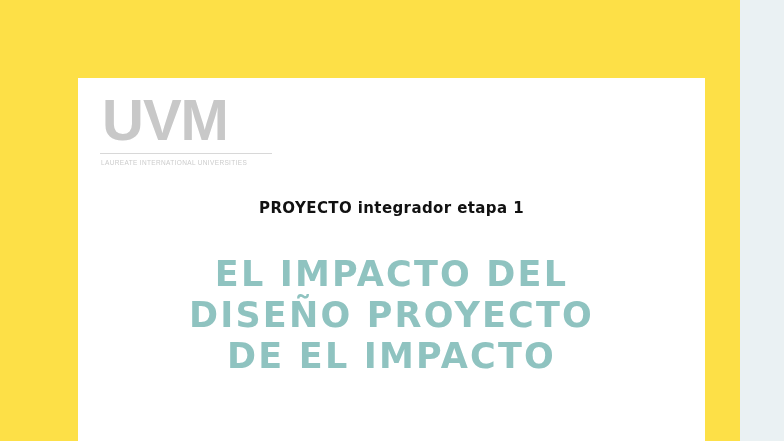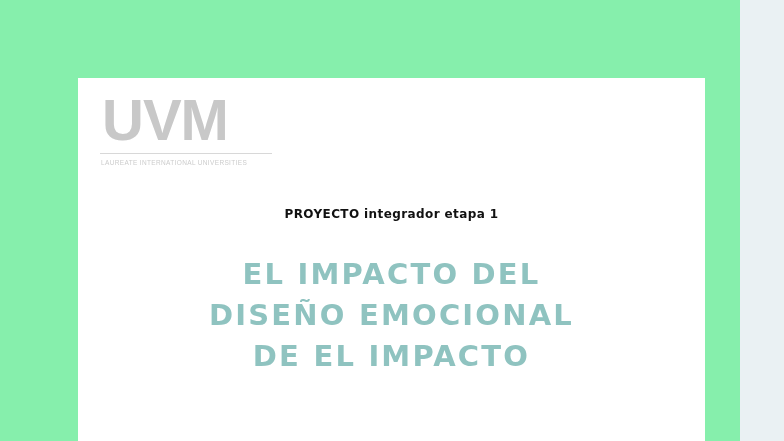--- a/index.html
+++ b/index.html
@@ -12,21 +12,21 @@
     overflow: hidden;
     background: #eaf1f3;
     font-family: "Liberation Sans", sans-serif;
     -webkit-font-smoothing: none;
   }
 
   #viewport {
     position: relative;
     width: 740px;
     height: 441px;
-    background: #86efac;
+    background: #fde047;
   }
 
   
   #document-page {
     position: absolute;
     left: 78px;
     top: 78px;
     width: 627px;
     height: 400px;          
     background: #ffffff;
@@ -63,44 +63,44 @@
     letter-spacing: 0.35px;
     color: #cccccc;
     margin: 4px 0 0 1px;
     white-space: nowrap;
   }
 
   
   #project-subtitle {
     position: absolute;
     left: 0;
-    top: 127px;
+    top: 121px;
     width: 627px;
     text-align: center;
     font-family: "DejaVu Sans", sans-serif;
     font-weight: bold;
-    font-size: 12px;
+    font-size: 15px;
     line-height: 18px;
     letter-spacing: 0.4px;
     color: #111111;
     white-space: nowrap;
   }
 
   
   #main-title {
     position: absolute;
     left: 0;
     top: 176px;
     width: 627px;
     text-align: center;
   }
   .title-line {
     font-family: "DejaVu Sans", sans-serif;
     font-weight: bold;
-    font-size: 29px;
+    font-size: 35px;
     line-height: 41px;
     letter-spacing: 2.2px;
     color: #8fc3c0;
     white-space: nowrap;
     
     background-image:
       radial-gradient(circle at 12% 22%, #ffffff 0.8px, transparent 0.9px),
       radial-gradient(circle at 38% 68%, #ffffff 0.7px, transparent 0.8px),
       radial-gradient(circle at 62% 14%, #ffffff 0.9px, transparent 1px),
       radial-gradient(circle at 83% 55%, #ffffff 0.7px, transparent 0.8px),
@@ -121,18 +121,18 @@
     <div id="logo-block">
       <div id="logo-wordmark">UVM</div>
       <div id="logo-rule"></div>
       <div id="logo-tagline">LAUREATE INTERNATIONAL UNIVERSITIES</div>
     </div>
 
     <div id="project-subtitle">PROYECTO integrador etapa 1</div>
 
     <div id="main-title">
       <div class="title-line">EL IMPACTO DEL</div>
-      <div class="title-line">DISEÑO EMOCIONAL</div>
+      <div class="title-line">DISEÑO PROYECTO</div>
       <div class="title-line">DE EL IMPACTO</div>
     </div>
 
   </div>
 </div>
 
 </body></html>

